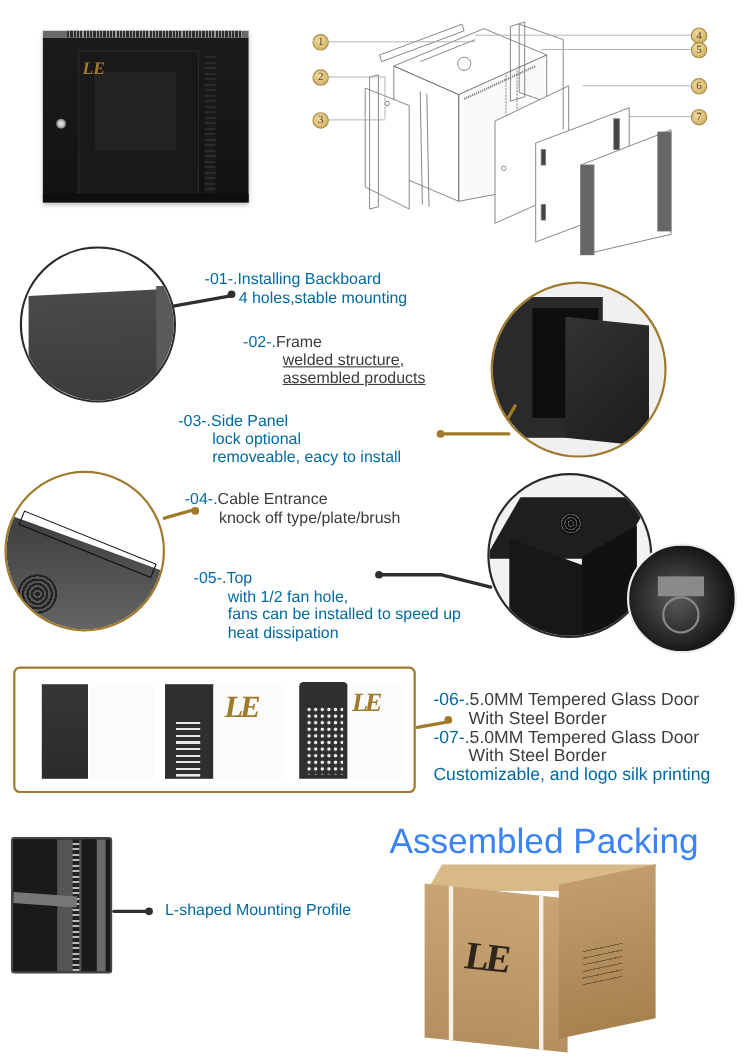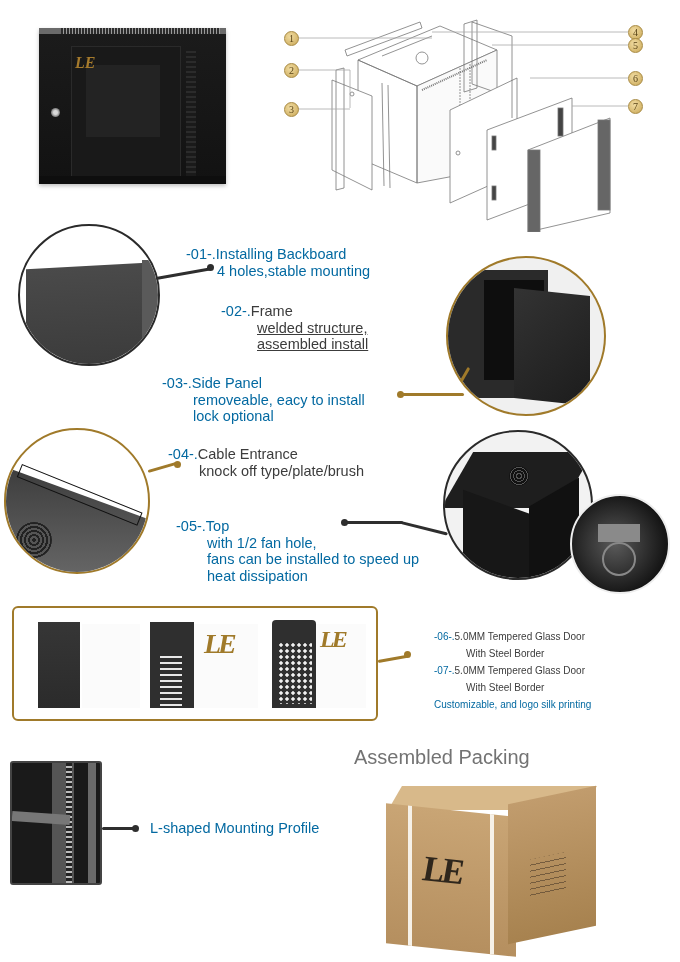--- a/index.html
+++ b/index.html
@@ -217,36 +217,36 @@
 <div class="dot dk" style="left:207px; top:264px;"></div>
 
 <div class="abs txt gold" style="left:186px; top:246px;">
   <div><span>-01-.</span><span>Installing Backboard</span></div>
   <div class="indent">4 holes,stable mounting</div>
 </div>
 
 <div class="abs txt dark" style="left:221px; top:303px;">
   <div><span class="gold">-02-.</span><span>Frame</span></div>
   <div class="indent2">welded structure,</div>
-  <div class="indent2">assembled install</div>
+  <div class="indent2">assembled products</div>
 </div>
 
 <div class="circle c-gold-border" style="left:446px; top:256px; width:160px; height:160px; background:#f0f0f0;">
   <div style="position:absolute; left:0; top:12px; width:100px; height:128px; background:#2a2a2a;"></div>
   <div style="position:absolute; left:36px; top:22px; width:60px; height:100px; background:#0e0e0e;"></div>
   <div style="position:absolute; left:66px; top:34px; width:76px; height:110px; background:linear-gradient(135deg,#333,#1c1c1c); transform:skewY(6deg);"></div>
 </div>
 <div class="line gd" style="left:402px; top:393px; width:62px;"></div>
 <div class="line gd" style="left:461px; top:380px; width:16px; transform:rotate(-60deg);"></div>
 <div class="dot gd" style="left:397px; top:391px;"></div>
 
 <div class="abs txt gold" style="left:162px; top:375px;">
   <div><span>-03-.</span><span>Side Panel</span></div>
+  <div class="indent">lock optional</div>
   <div class="indent">removeable, eacy to install</div>
-  <div class="indent">lock optional</div>
 </div>
 
 <div class="circle c-gold-border" style="left:4px; top:428px; width:146px; height:146px; background:#fff;">
   <div style="position:absolute; left:-20px; top:30px; width:200px; height:150px; background:linear-gradient(160deg,#3a3a3a,#6a6a6a 60%,#4a4a4a); transform:rotate(20deg); transform-origin:top left;"></div>
   <div style="position:absolute; left:16px; top:34px; width:130px; height:14px; border:1px solid #111; transform:rotate(22deg); transform-origin:top left;"></div>
   <div style="position:absolute; left:10px; top:92px; width:36px; height:36px; border-radius:50%; background:repeating-radial-gradient(circle,#222 0 2px,#555 2px 4px);"></div>
 </div>
 <div class="line gd" style="left:148px; top:470px; width:30px; transform:rotate(-16deg);"></div>
 <div class="dot gd" style="left:174px; top:461px;"></div>
 
@@ -290,39 +290,39 @@
   <div class="door" style="left:258px; top:12px; width:44px; height:88px; border-radius:4px 4px 0 0;">
     <div style="position:absolute; left:6px; top:22px; width:34px; height:62px; background-image:radial-gradient(circle,#f0f0f0 1.5px,transparent 1.8px); background-size:6px 6px;"></div>
   </div>
   <div class="door-card" style="left:302px; width:50px;">
     <div class="logo-le" style="left:4px; top:2px; font-size:24px;">LE</div>
   </div>
 </div>
 <div class="line gd" style="left:378px; top:660px; width:30px; transform:rotate(-10deg);"></div>
 <div class="dot gd" style="left:404px; top:651px;"></div>
 
-<div class="abs txt dark" style="left:434px; top:628px; font-size:10px; line-height:17px;">
+<div class="abs txt dark" style="left:394px; top:628px; font-size:16px; line-height:17px;">
   <div><span class="gold">-06-.</span><span>5.0MM Tempered Glass Door</span></div>
   <div style="padding-left:32px;">With Steel Border</div>
   <div><span class="gold">-07-.</span><span>5.0MM Tempered Glass Door</span></div>
   <div style="padding-left:32px;">With Steel Border</div>
   <div class="gold">Customizable, and logo silk printing</div>
 </div>
 
 <div class="abs" style="left:10px; top:761px; width:92px; height:124px; background:#1a1a1a; border:2px solid #444; border-radius:3px; overflow:hidden;">
   <div style="position:absolute; left:40px; top:0; width:22px; height:124px; background:#555;"></div>
   <div style="position:absolute; left:54px; top:0; width:6px; height:124px; background:repeating-linear-gradient(180deg,#222 0 3px,#bbb 3px 5px);"></div>
   <div style="position:absolute; left:0; top:50px; width:58px; height:10px; background:#777; transform:rotate(4deg);"></div>
   <div style="position:absolute; right:4px; top:0; width:8px; height:124px; background:#6a6a6a;"></div>
 </div>
 <div class="line dk" style="left:102px; top:827px; width:34px;"></div>
 <div class="dot dk" style="left:132px; top:825px;"></div>
 <div class="abs txt gold" style="left:150px; top:820px; font-size:14.5px;">L-shaped Mounting Profile</div>
 
-<div class="abs" style="left:354px; top:746px; font-size:20px; color:#737373; white-space:nowrap;">Assembled Packing</div>
+<div class="abs" style="left:354px; top:746px; font-size:32px; color:#3b82f6; white-space:nowrap;">Assembled Packing</div>
 <div class="abs box-top"></div>
 <div class="abs box-front">
   <div class="strap" style="left:22px; top:0; height:140px;"></div>
   <div class="strap" style="left:104px; top:0; height:140px;"></div>
   <div class="logo-le" style="left:36px; top:40px; font-size:36px; color:#2e261c;">LE</div>
 </div>
 <div class="abs box-side">
   <div style="position:absolute; left:22px; top:60px; width:36px; height:40px; background:repeating-linear-gradient(180deg,transparent 0 5px,#5a4630 5px 6px); opacity:0.7;"></div>
 </div>
 

